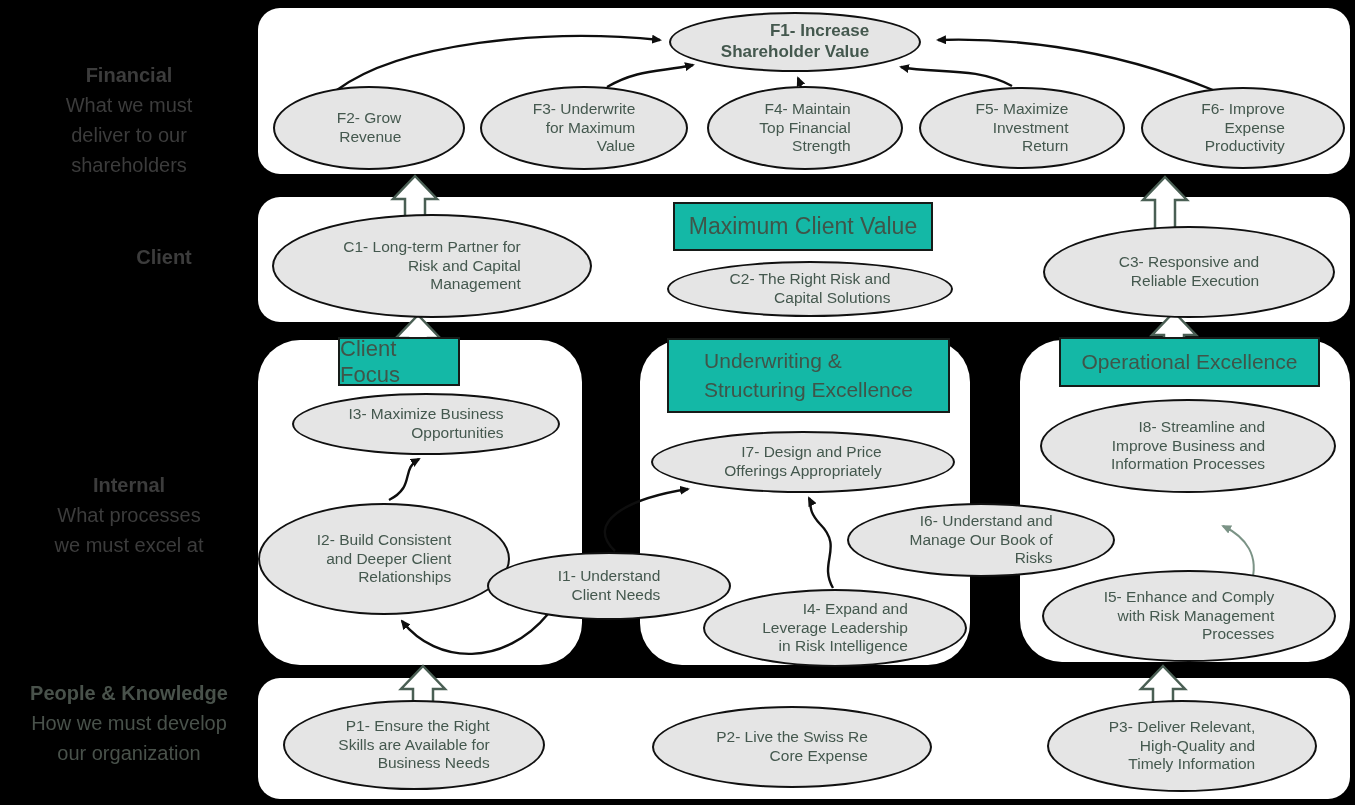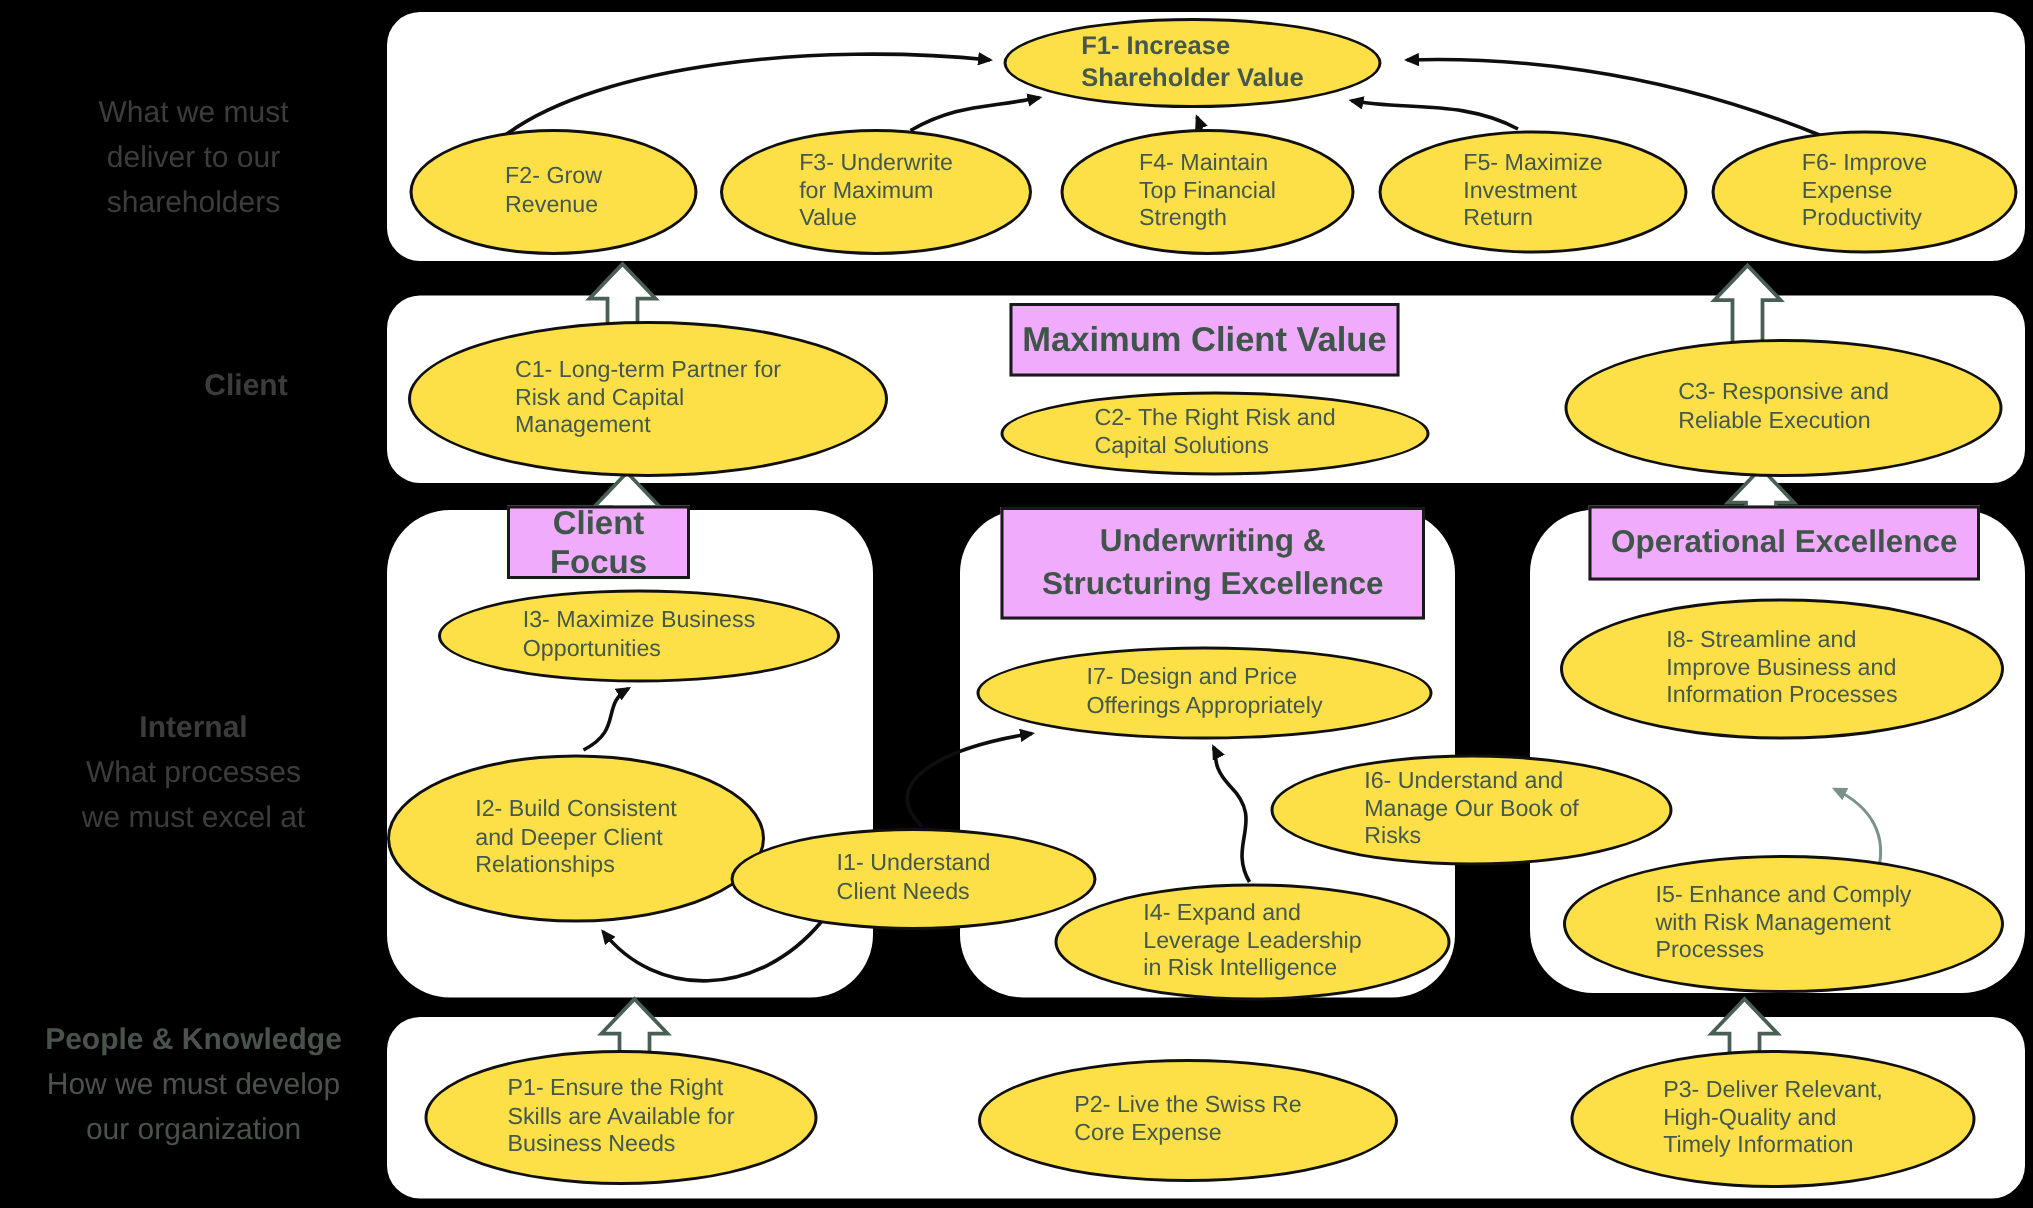--- a/index.html
+++ b/index.html
@@ -4,45 +4,45 @@
 <style>
   html,body{margin:0;padding:0;background:#000;}
   #stage{
     position:relative;width:1355px;height:805px;background:#000;overflow:hidden;
     font-family:"Liberation Sans",sans-serif;
   }
   .band{position:absolute;background:#fff;border-radius:22px;z-index:1;}
   .panel{position:absolute;background:#fff;border-radius:42px;z-index:1;}
   #connector-layer{position:absolute;left:0;top:0;z-index:5;}
   .node{
-    position:absolute;border:2.3px solid #101010;border-radius:50%;background:#fde047;
-    display:flex;align-items:center;justify-content:center;text-align:left;
+    position:absolute;border:2.3px solid #101010;border-radius:50%;background:#e5e5e5;
+    display:flex;align-items:center;justify-content:center;text-align:right;
     color:#44584e;font-size:15.5px;line-height:1.22;z-index:10;
     white-space:pre-line;box-sizing:border-box;padding:2px 10px;
   }
   .node.bold{font-weight:bold;font-size:17px;}
   .titlebox{
-    position:absolute;background:#f0abfc;border:2.5px solid #161b18;
-    display:flex;align-items:center;justify-content:center;text-align:center;
-    color:#3f5549;font-weight:bold;z-index:10;white-space:pre-line;box-sizing:border-box;
+    position:absolute;background:#14b8a6;border:2.5px solid #161b18;
+    display:flex;align-items:center;justify-content:center;text-align:left;
+    color:#3f5549;font-weight:normal;z-index:10;white-space:pre-line;box-sizing:border-box;
   }
   .persp{
     position:absolute;left:0;width:258px;text-align:center;z-index:2;
     color:#3c3c3c;font-size:20px;line-height:30px;white-space:pre-line;
   }
   .persp .p-title{font-weight:bold;display:block;}
   .persp.people{color:#49524b;}
 </style>
 </head>
 <body>
 
 <div id="stage">
 
   <div class="persp" style="top:30px;">
-    <span>What we must
+    <span class="p-title">Financial</span><span>What we must
 deliver to our
 shareholders</span>
   </div>
   <div class="persp" style="top:212px;padding-left:35px;">
     <span class="p-title">Client</span>
   </div>
   <div class="persp" style="top:440px;">
     <span class="p-title">Internal</span><span>What processes
 we must excel at</span>
   </div>

